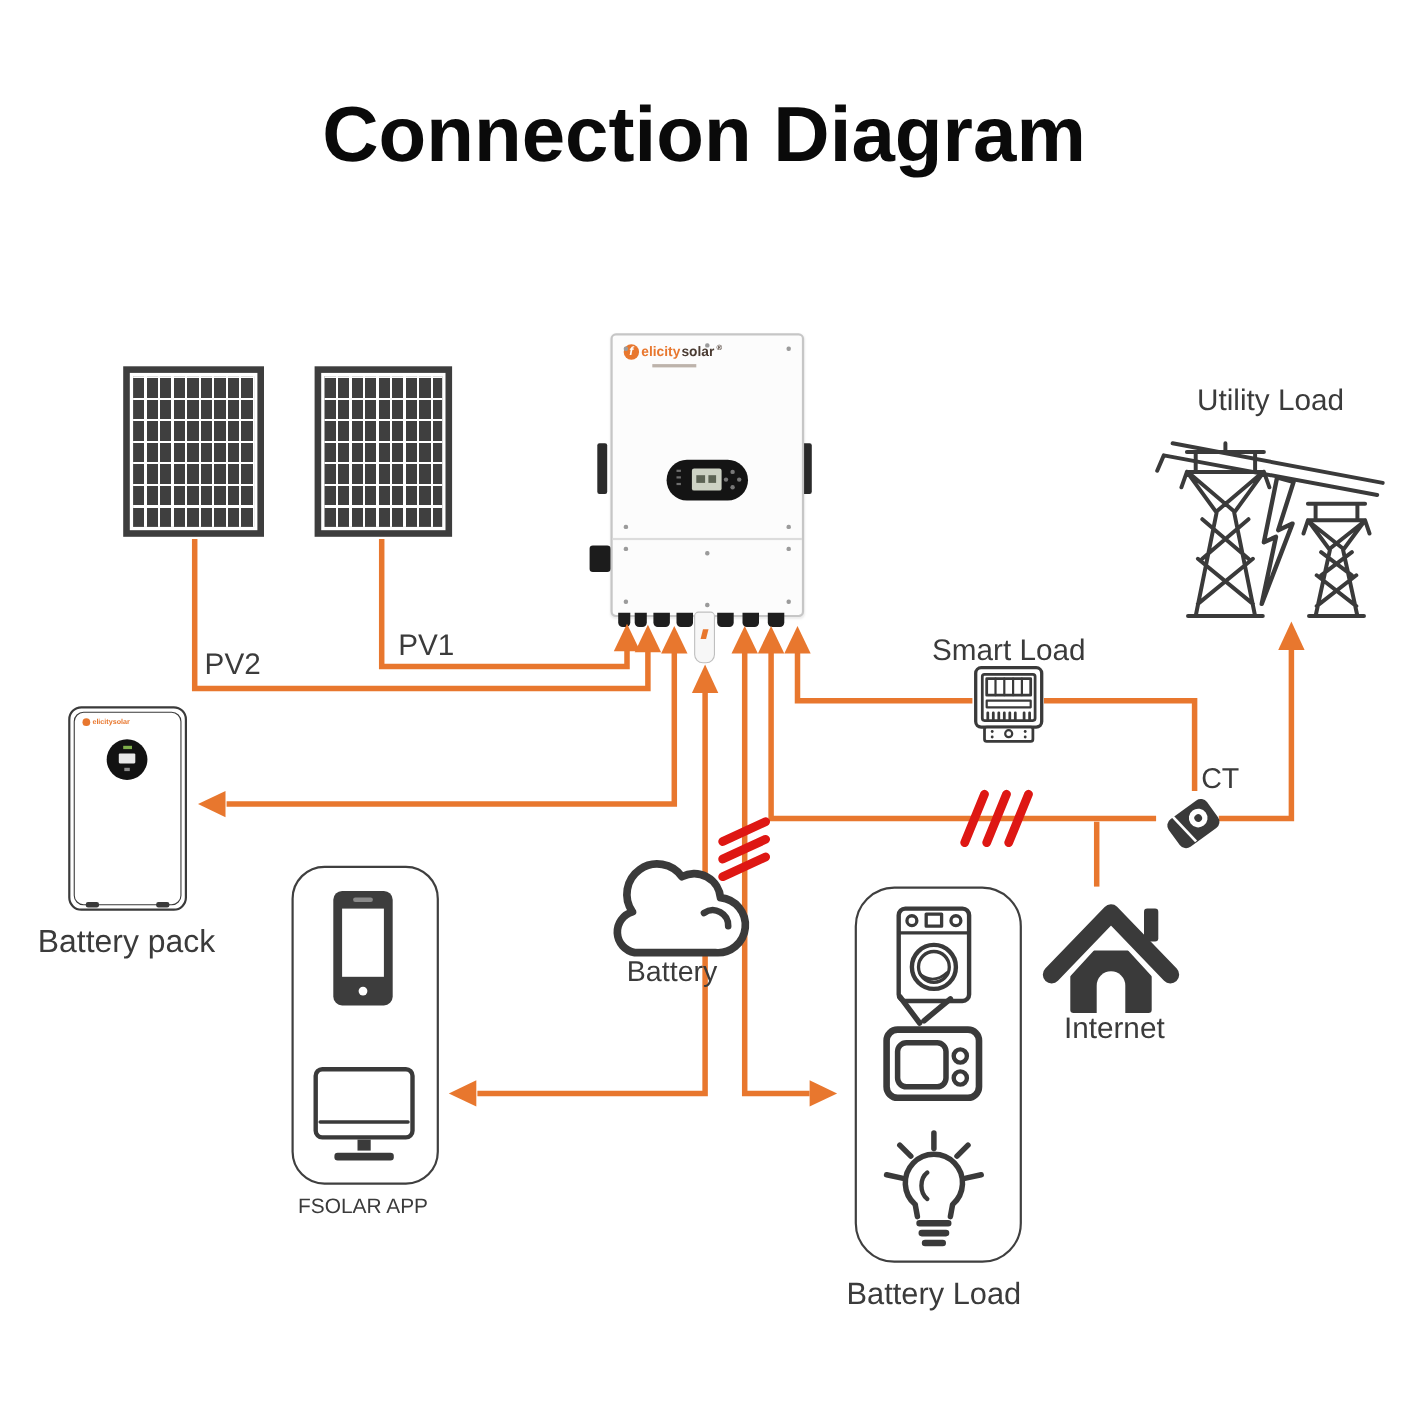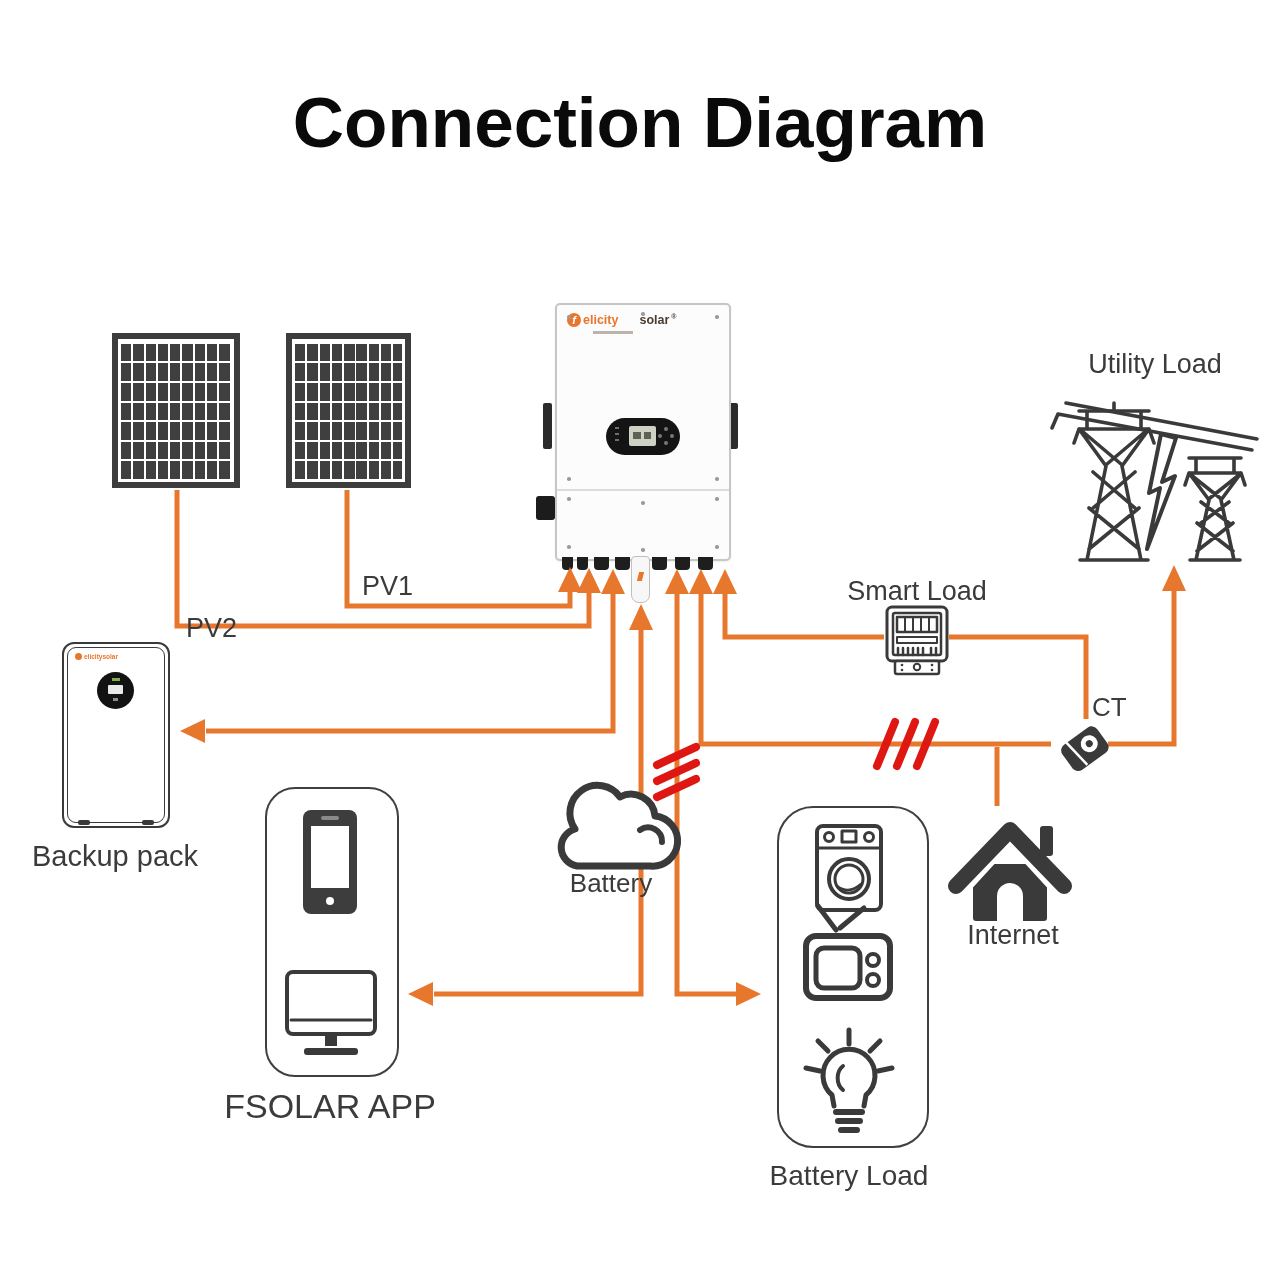--- a/index.html
+++ b/index.html
@@ -20,21 +20,21 @@
       repeating-linear-gradient(0deg, transparent 0 17.6px, #fff 17.6px 19.6px),
       #3f3f3f;}
   
   #inverter{position:absolute;left:555px;top:303px;width:172px;height:254px;background:#fcfcfc;
             border:2px solid #c6c6c6;border-radius:5px;box-shadow:0 1px 2px rgba(0,0,0,.08);}
   .inv-seam{position:absolute;left:0;top:184px;width:100%;height:2px;background:#dcdcdc;}
   .inv-logo{position:absolute;left:10px;top:8px;display:flex;align-items:center;gap:1px;
             font-size:12.5px;font-weight:700;}
   .inv-logo .fdot{width:14px;height:14px;border-radius:50%;background:var(--wire);color:#fff;
             font-size:11px;line-height:14px;text-align:center;font-style:italic;margin-right:1px;}
-  .inv-logo .orng{color:var(--wire);} .inv-logo .drk{color:#4a3b32;margin-left:20px;}
+  .inv-logo .orng{color:var(--wire);} .inv-logo .drk{color:#4a3b32;}
   .inv-logo .reg{font-size:7px;vertical-align:super;color:#4a3b32;margin-left:1px;transform:translateY(-4px);}
   .inv-tag{position:absolute;left:36px;top:26px;width:40px;height:3px;background:#bdb3ab;}
   .inv-display{position:absolute;left:49px;top:113px;width:74px;height:37px;background:#141414;border-radius:19px;}
   .lcd{position:absolute;left:23px;top:8px;width:27px;height:20px;background:#cdd2c4;border-radius:2px;}
   .lcd .s1{position:absolute;left:4px;top:6px;width:8px;height:7px;background:#5c6354;}
   .lcd .s2{position:absolute;left:15px;top:6px;width:7px;height:7px;background:#5c6354;}
   .kdot{position:absolute;width:4px;height:4px;border-radius:50%;background:#787878;}
   .ltick{position:absolute;left:9px;width:4px;height:2px;background:#6f6f6f;}
   .scr{position:absolute;width:3.5px;height:3.5px;border-radius:50%;background:#9b9b9b;}
   .conn{position:absolute;top:557px;height:13px;background:#1e1e1e;border-radius:0 0 4px 4px;}
@@ -264,23 +264,23 @@
       <circle class="ik" cx="873" cy="980" r="6" stroke-width="4"></circle>
     </g>
     <g>
       <path class="ik" stroke-width="5" d="M849,1030 V1044 M818,1041 L828,1051 M880,1041 L870,1051 M806,1068 L820,1071 M892,1068 L878,1071"></path>
       <path class="ik" stroke-width="5" d="M832,1095 A26,26 0 1 1 866,1095 L864,1106 M832,1095 L834,1106"></path>
       <path class="ik" stroke-width="4" d="M843,1066 A11,14 0 0 0 843,1090"></path>
       <path class="ik" stroke-width="6" d="M836,1112 H862 M838,1121 H860 M841,1130 H857"></path>
     </g>
   </svg>
 
-  <div class="lbl" style="left:186px;top:589px;margin-top:24px;">PV2</div>
+  <div class="lbl" style="left:186px;top:589px;">PV2</div>
   <div class="lbl" style="left:362px;top:571px;">PV1</div>
   <div class="lbl ctr" style="left:1155px;top:349px;">Utility Load</div>
   <div class="lbl ctr" style="left:917px;top:576px;">Smart Load</div>
   <div class="lbl" style="left:1092px;top:692px;font-size:26px;">CT</div>
-  <div class="lbl ctr" style="left:115px;top:840px;font-size:29px;">Backup pack</div>
+  <div class="lbl ctr" style="left:115px;top:840px;font-size:29px;">Battery pack</div>
   <div class="lbl ctr" style="left:611px;top:868px;font-size:26px;">Battery</div>
-  <div class="lbl ctr" style="left:330px;top:1087px;font-size:34px;">FSOLAR APP</div>
+  <div class="lbl ctr" style="left:330px;top:1087px;font-size:19px;">FSOLAR APP</div>
   <div class="lbl ctr" style="left:1013px;top:920px;">Internet</div>
   <div class="lbl ctr" style="left:849px;top:1160px;font-size:28px;">Battery Load</div>
 </div>
 
 </body></html>

